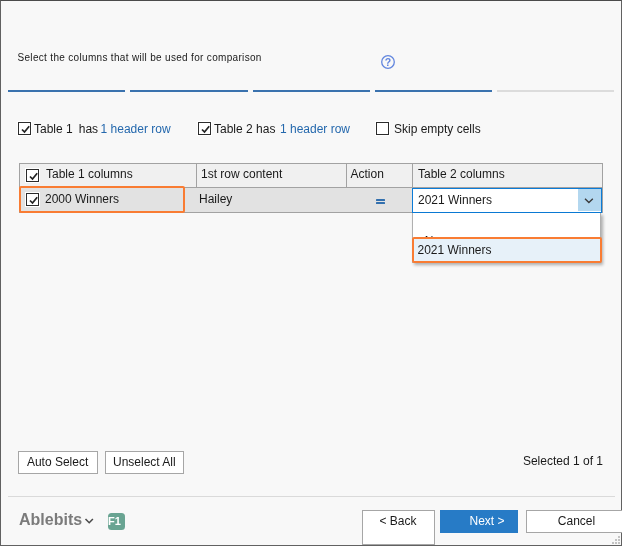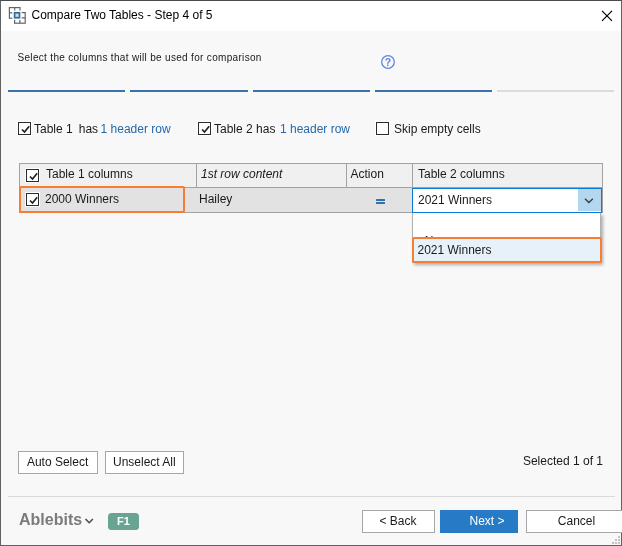--- a/index.html
+++ b/index.html
@@ -27,34 +27,20 @@
   .dd-sel { position:absolute; left:410.5px; top:235.5px; width:190px; height:26.5px; background:#e7f1f9; border:2.5px solid #f97c33; border-radius:2px; }
   .btn { position:absolute; background:#ffffff; border:1px solid #a6a6a6; text-align:center; font-size:12px; color:#1a1a1a; }
   .btn-blue { position:absolute; background:#277bc6; text-align:center; font-size:12px; color:#fff; }
   .grip-dot { position:absolute; width:2px; height:2px; background:#c3c3c3; }
   .eq { position:absolute; left:374.5px; width:9.7px; height:1.8px; background:#3370ae; border-radius:0.5px; }
 </style>
 </head>
 <body>
 <div class="win">
 
-  <div class="titlebar">
-    <svg class="abs" style="left:5px; top:3px;" width="24" height="24" viewBox="0 0 24 24">
-      <rect x="3.4" y="3.6" width="10.6" height="10.6" fill="none" stroke="#646464" stroke-width="1.2"></rect>
-      <path d="M8.7 3.6 V14.2 M3.4 8.9 H14" stroke="#646464" stroke-width="1.2" fill="none"></path>
-      <rect x="8.6" y="8.6" width="10.6" height="10.6" fill="none" stroke="#646464" stroke-width="1.2"></rect>
-      <path d="M13.9 8.6 V19.2 M8.6 13.9 H19.2" stroke="#646464" stroke-width="1.2" fill="none"></path>
-      <rect x="6.3" y="6.5" width="9.4" height="9.4" fill="#ffffff" stroke="none"></rect>
-      <rect x="8.6" y="8.8" width="4.9" height="4.9" fill="#ccdcec" stroke="#2e6da4" stroke-width="1.7"></rect>
-    </svg>
-    <div class="title-text">Compare Two Tables - Step 4 of 5</div>
-    <svg class="abs" style="left:600px; top:9px;" width="12" height="12" viewBox="0 0 12 12">
-      <path d="M1 0.8 L11 10.8 M11 0.8 L1 10.8" stroke="#000" stroke-width="1.2"></path>
-    </svg>
-  </div>
 
   <div class="abs" style="left:16.5px; top:51px; font-size:10px; letter-spacing:0.32px; color:#1a1a1a;">Select the columns that will be used for comparison</div>
   <svg class="abs" style="left:380px; top:54px;" width="14" height="14" viewBox="0 0 14 14">
     <circle cx="7" cy="7" r="6.3" fill="none" stroke="#6286de" stroke-width="1.3"></circle>
     <text x="7" y="10.6" font-size="10.5" font-weight="bold" fill="#6286de" text-anchor="middle" font-family="Liberation Sans">?</text>
   </svg>
 
   <div class="seg" style="left:7px;   width:117px;"></div>
   <div class="seg" style="left:129px; width:117.5px;"></div>
   <div class="seg" style="left:251.5px; width:117.5px;"></div>
@@ -79,21 +65,21 @@
   <div class="tbl-border"></div>
   <div class="vline" style="left:194.5px;"></div>
   <div class="vline" style="left:344.5px;"></div>
   <div class="vline" style="left:411px;"></div>
   <div class="cb" style="left:25px; top:168px;">
       <svg width="15" height="15" viewBox="0 0 15 15">
         <path d="M4 7.5 L6.5 10 L11.2 4.3" stroke="#222" stroke-width="1.7" fill="none"></path>
       </svg>
     </div>
   <div class="lbl" style="left:45px; top:166px;">Table 1 columns</div>
-  <div class="lbl" style="left:200px; top:166px;font-style:italic;">1st row content</div>
+  <div class="lbl" style="left:200px; top:166px;">1st row content</div>
   <div class="lbl" style="left:349.5px; top:166px;">Action</div>
   <div class="lbl" style="left:417px; top:166px;">Table 2 columns</div>
   <div class="hline"></div>
   <div class="datarow"></div>
   <div class="orangecell"></div>
   <div class="cb" style="left:25px; top:192px;">
       <svg width="15" height="15" viewBox="0 0 15 15">
         <path d="M4 7.5 L6.5 10 L11.2 4.3" stroke="#222" stroke-width="1.7" fill="none"></path>
       </svg>
     </div>
@@ -121,23 +107,23 @@
   <div class="btn" style="left:16.6px; top:449.5px; width:80px; height:23px; line-height:21px;">Auto Select</div>
   <div class="btn" style="left:103.6px; top:449.5px; width:79.5px; height:23px; line-height:21px;">Unselect All</div>
   <div class="lbl" style="left:452px; top:453px; width:150px; text-align:right;">Selected 1 of 1</div>
 
   <div class="abs" style="left:7px; top:494.5px; width:607px; height:1px; background:#dadada;"></div>
 
   <div class="abs" style="left:18px; top:510px; font-size:16px; font-weight:bold; color:#7b7b7b;">Ablebits</div>
   <svg class="abs" style="left:83px; top:516.5px;" width="11" height="7" viewBox="0 0 11 7">
     <path d="M1.5 1 L5.2 4.7 L8.9 1" stroke="#4a4a4a" stroke-width="1.6" fill="none"></path>
   </svg>
-  <div class="abs" style="left:107px; top:511.5px; width:31px; height:17px; background:#69a492; border-radius:3.5px; color:#fff; font-weight:bold; font-size:11px; text-align:center; line-height:17px;">F1</div>
+  <div class="abs" style="left:107px; top:511.5px; width:17px; height:17px; background:#69a492; border-radius:3.5px; color:#fff; font-weight:bold; font-size:11px; text-align:left; line-height:17px;">F1</div>
 
-  <div class="btn" style="left:360.5px; top:509px; width:73px; height:23px; line-height:21px;">&lt; Back</div>
+  <div class="btn" style="left:360.5px; top:509px; width:73px; height:35px; line-height:21px;">&lt; Back</div>
   <div class="btn-blue" style="left:439px; top:509px; width:78px; height:23px; line-height:23px;padding-left:16px;">Next &gt;</div>
   <div class="btn" style="left:524.5px; top:509px; width:102px; height:23px; line-height:21px;">Cancel</div>
 
   <div class="grip-dot" style="left:617px; top:535px;"></div>
   <div class="grip-dot" style="left:614px; top:538px;"></div>
   <div class="grip-dot" style="left:617px; top:538px;"></div>
   <div class="grip-dot" style="left:611px; top:541px;"></div>
   <div class="grip-dot" style="left:614px; top:541px;"></div>
   <div class="grip-dot" style="left:617px; top:541px;"></div>
 </div>

